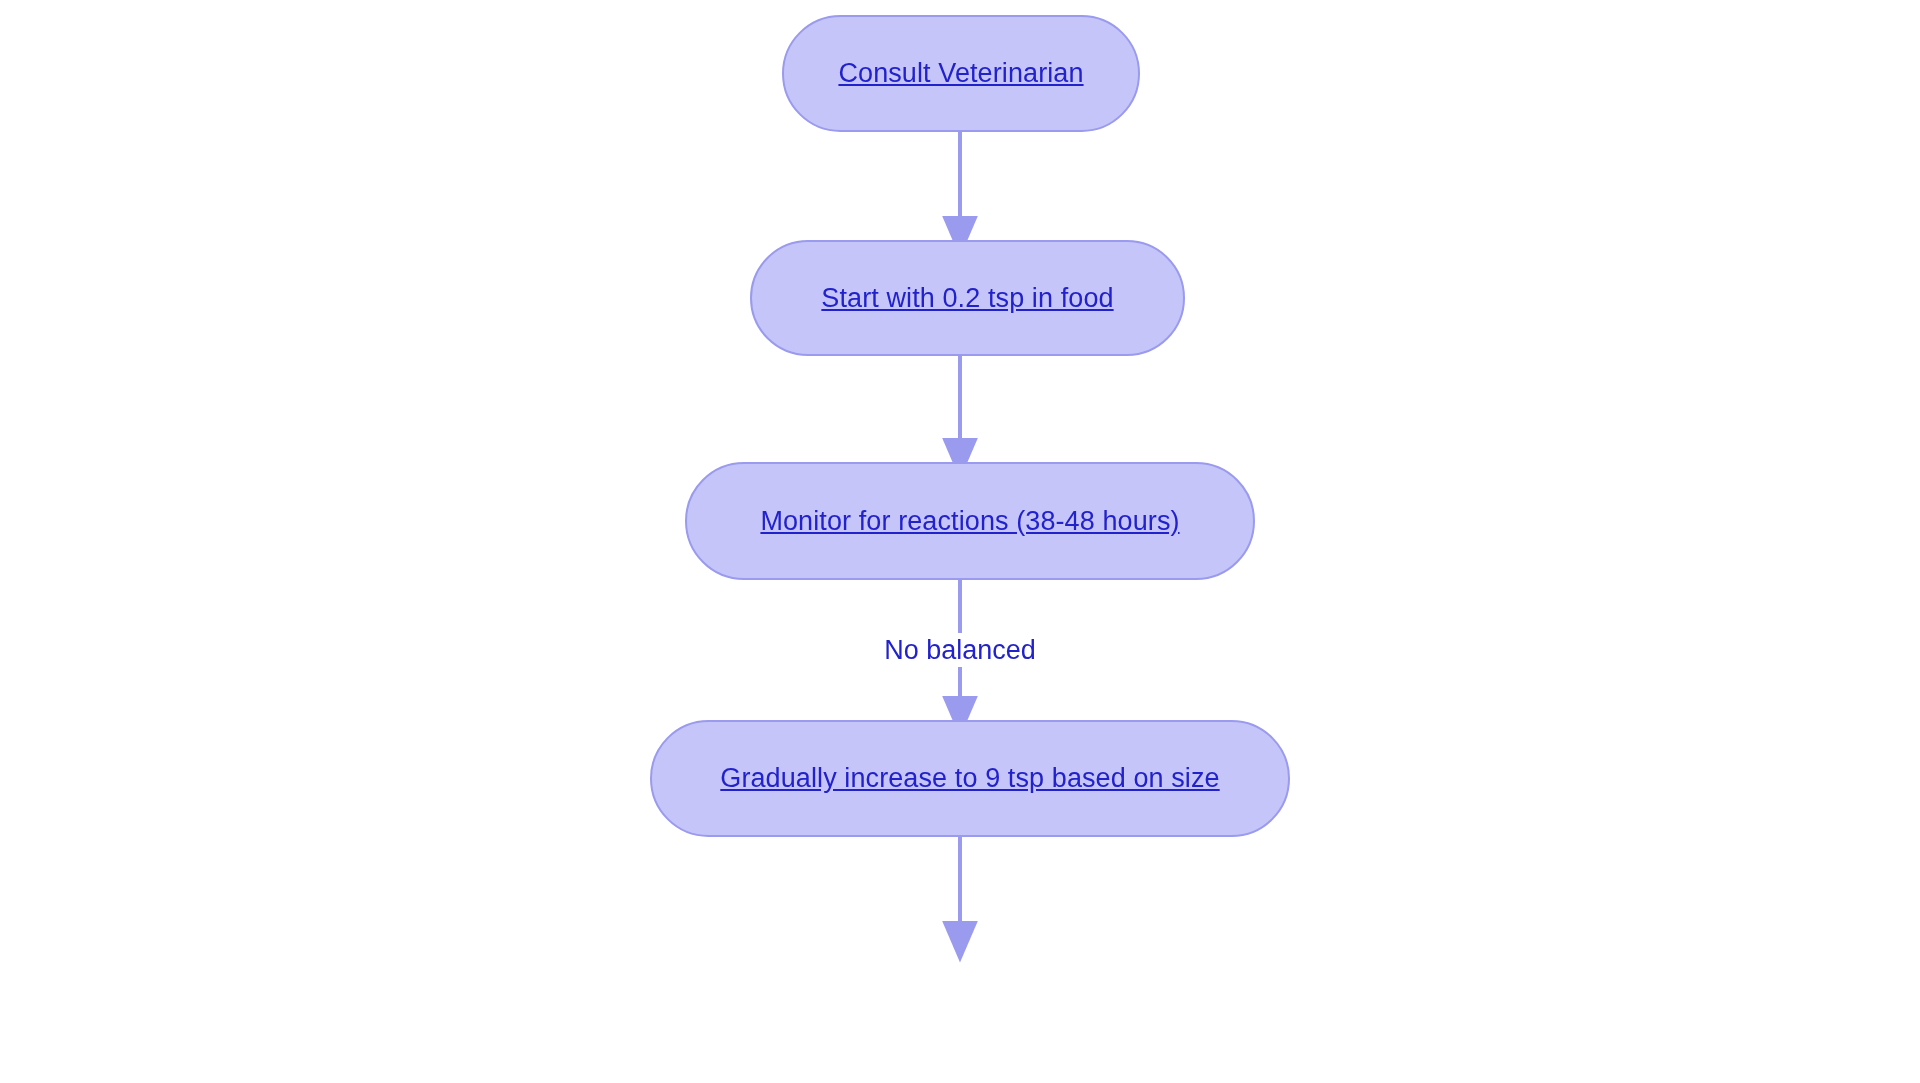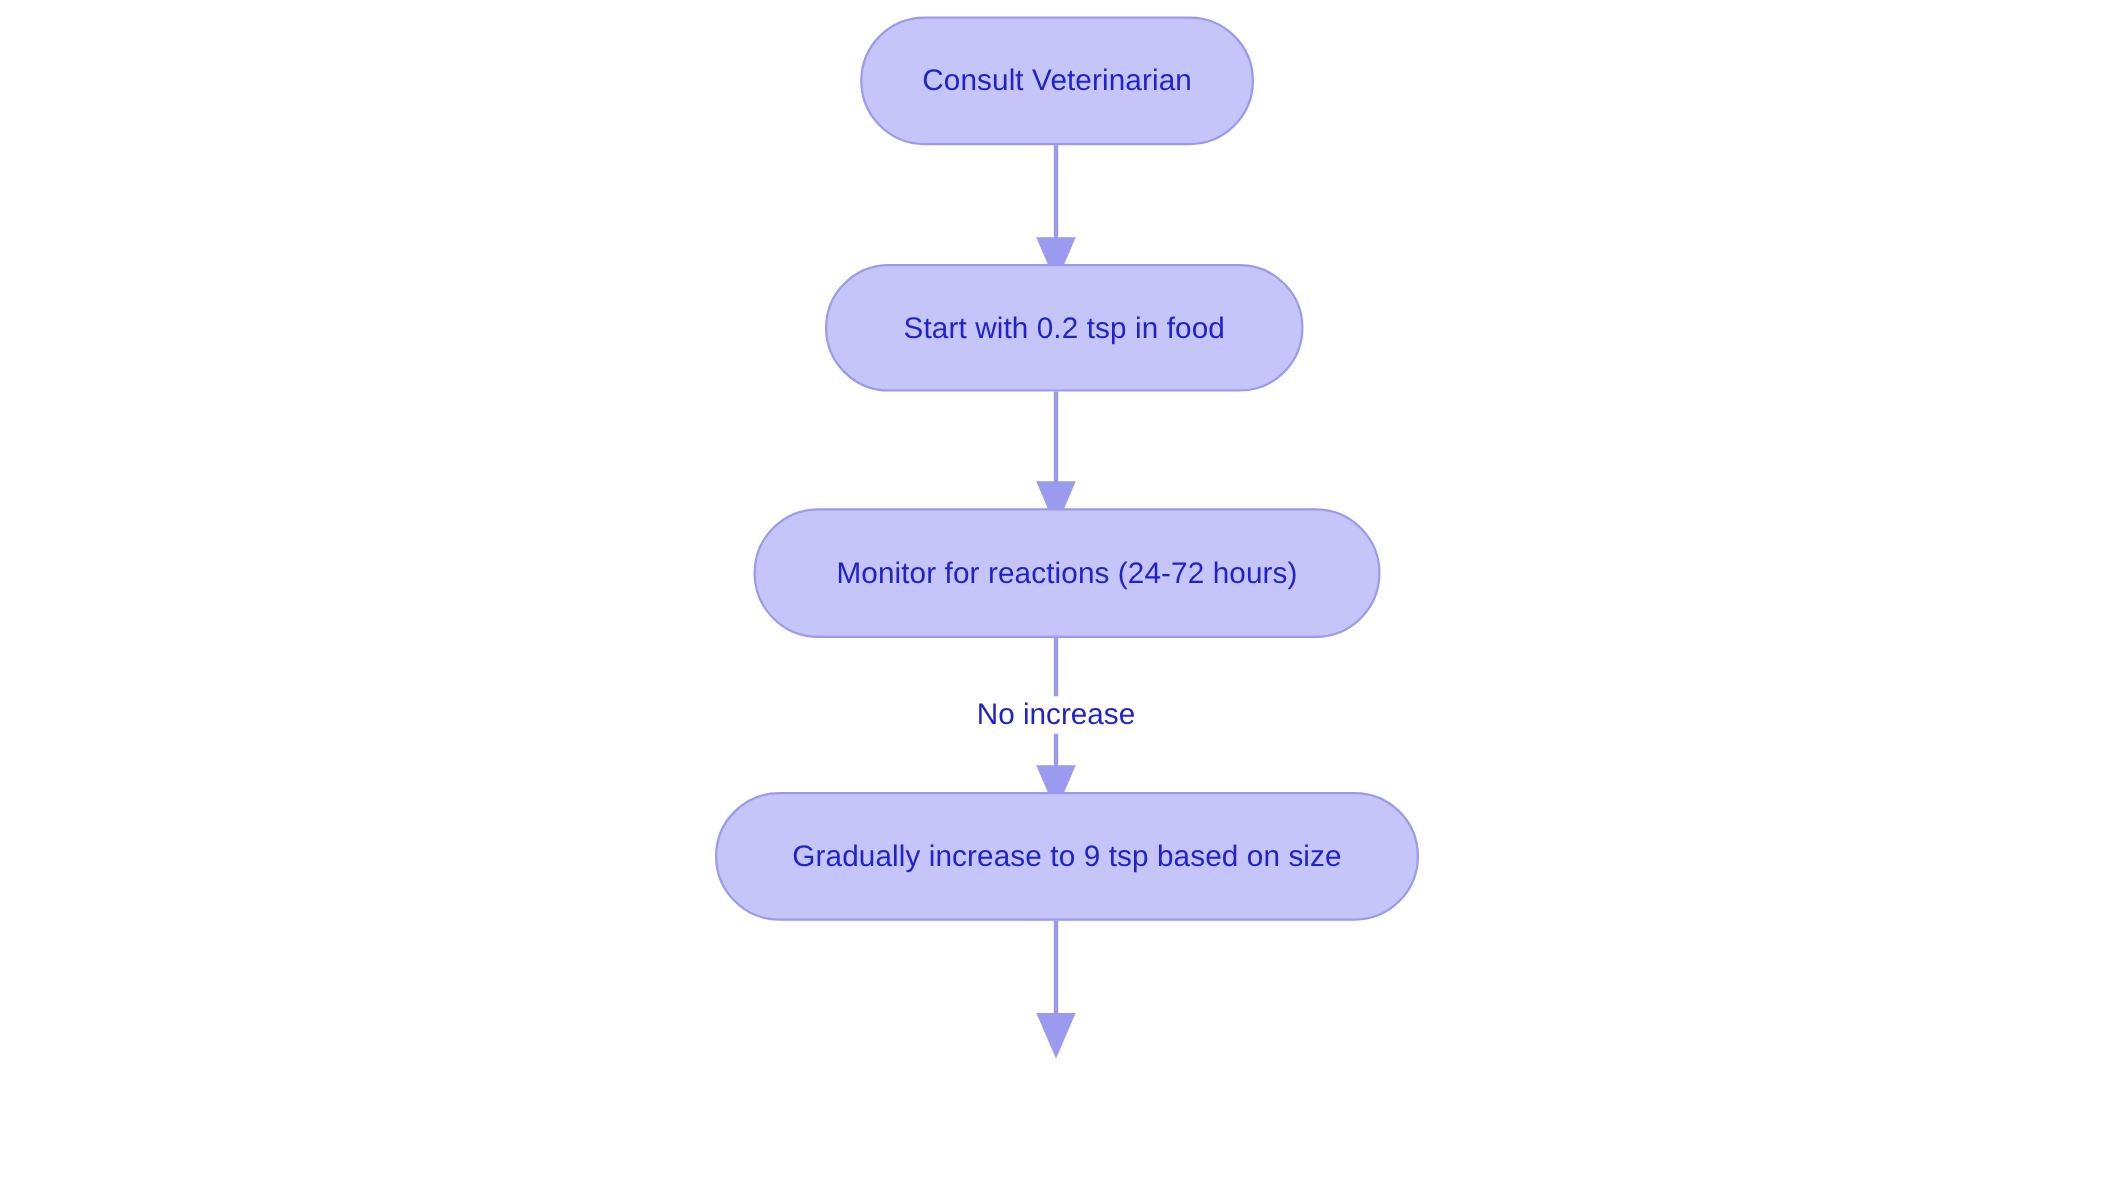--- a/index.html
+++ b/index.html
@@ -28,20 +28,21 @@
     background: #C5C5FA;
     border: 2px solid #9A9AEE;
     border-radius: 999px;
     color: #2222CC;
     font-size: 27px;
     font-weight: 400;
     letter-spacing: 0.1px;
     white-space: nowrap;
     line-height: 1;
     padding: 0 26px;
+    text-decoration: underline;
   }
   .node-label {
     display: block;
   }
   
   .edge {
     position: absolute;
     left: 0;
     top: 0;
     pointer-events: none;
@@ -89,23 +90,23 @@
 
   <div class="node" style="left:782px; top:15px; width:358px; height:117px;">
     <span class="node-label">Consult Veterinarian</span>
   </div>
 
   <div class="node" style="left:750px; top:240px; width:435px; height:116px;">
     <span class="node-label">Start with 0.2 tsp in food</span>
   </div>
 
   <div class="node" style="left:685px; top:462px; width:570px; height:118px;">
-    <span class="node-label">Monitor for reactions (24-72 hours)</span>
+    <span class="node-label">Monitor for reactions (38-48 hours)</span>
   </div>
 
   <div class="node" style="left:650px; top:720px; width:640px; height:117px;">
     <span class="node-label">Gradually increase to 9 tsp based on size</span>
   </div>
 
 
-  <div class="edge-label" style="left:960px; top:650px;">No increase</div>
+  <div class="edge-label" style="left:960px; top:650px;">No balanced</div>
 
 </div>
 
 </body></html>

